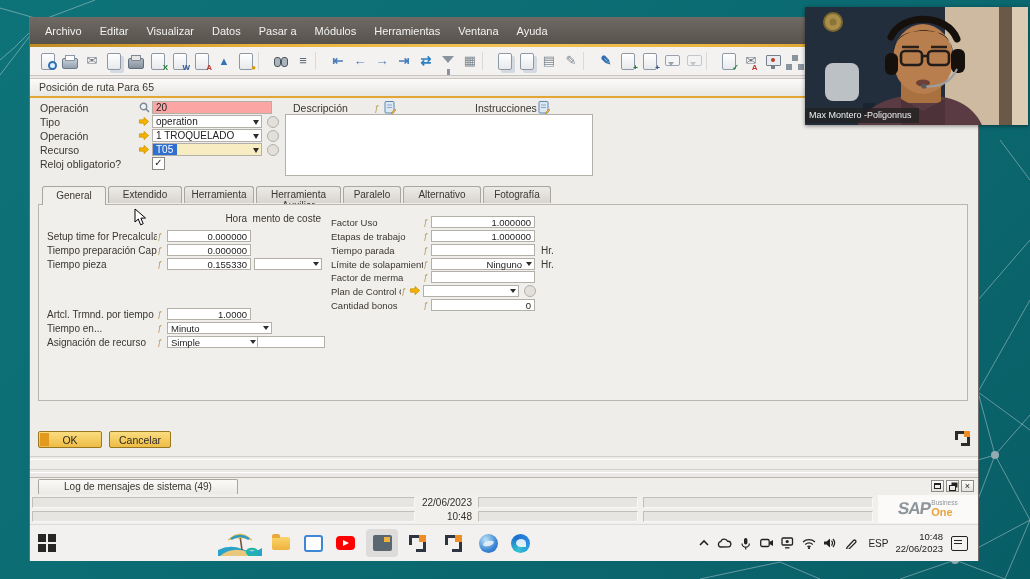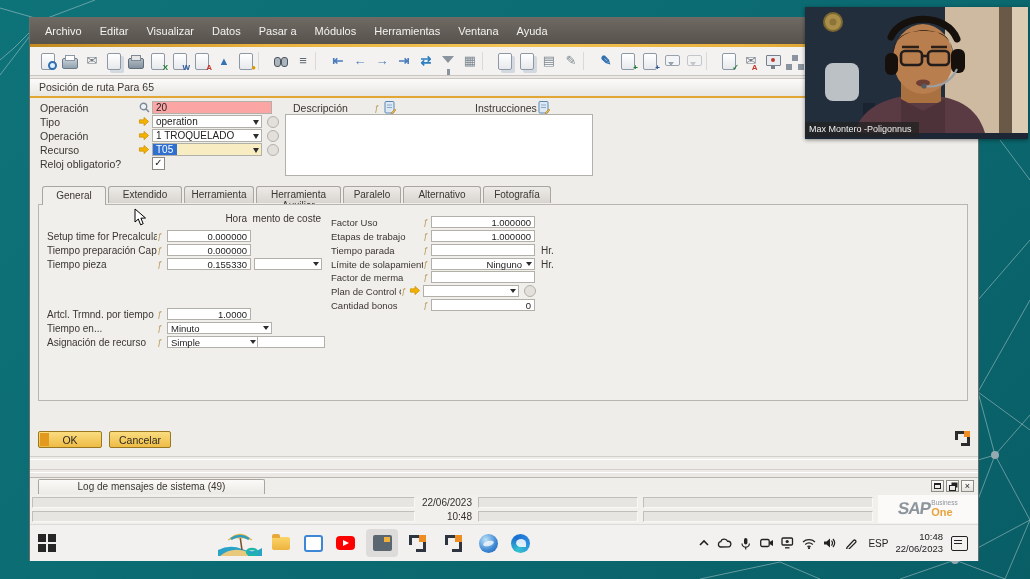--- a/index.html
+++ b/index.html
@@ -93,21 +93,21 @@
        background:linear-gradient(#fadd80,#eebb45);font-size:10.5px;color:#2e2a24;text-align:center;padding-top:2px;}
   .btn.ok::before{content:"";position:absolute;left:1px;top:1px;bottom:1px;width:9px;background:#e2991e;}
   .groove{position:absolute;left:0;width:100%;height:2px;border-top:1px solid #d2cfca;border-bottom:1px solid #ffffff;}
   .expand{position:absolute;left:925px;top:352px;width:15px;height:15px;}
   .expand::before{content:"";position:absolute;left:0;top:0;width:6px;height:6px;border-left:3px solid #2b2b2b;border-top:3px solid #2b2b2b;}
   .expand::after{content:"";position:absolute;right:0;bottom:0;width:6px;height:6px;border-right:3px solid #2b2b2b;border-bottom:3px solid #2b2b2b;}
   .expand .orng{position:absolute;right:0;top:0;width:6px;height:6px;background:#ef8d22;}
 
   
   .logbar{position:absolute;left:0;top:459px;width:100%;height:17px;background:#f0eeeb;border-top:1px solid #b9b6b0;}
-  .logtab{position:absolute;left:8px;top:1px;width:227px;height:15px;background:linear-gradient(#fbfaf8,#eceae6);
+  .logtab{position:absolute;left:8px;top:1px;width:200px;height:15px;background:linear-gradient(#fbfaf8,#eceae6);
           border:1px solid #aaa69f;border-bottom:none;border-radius:2px 2px 0 0;font-size:10px;color:#3a3631;text-align:center;padding-top:1px;box-sizing:border-box;}
   .winbtns{position:absolute;right:4px;top:2px;display:flex;gap:2px;}
   .wbtn{width:13px;height:12px;background:linear-gradient(#fdfdfd,#e4e2de);border:1px solid #8f8c86;box-sizing:border-box;
         font-size:9px;line-height:10px;text-align:center;color:#222;position:relative;}
   .wbtn.maxi::after{content:"";position:absolute;left:2px;top:2px;right:2px;bottom:2px;border:1px solid #222;border-top-width:2px;}
   .wbtn.rest::after{content:"";position:absolute;left:2px;top:4px;width:5px;height:4px;border:1px solid #222;box-shadow:2px -3px 0 -0.5px #222;}
   .statusbar{position:absolute;left:0;top:477px;width:100%;height:29px;background:#f2f0ed;}
   .seg{position:absolute;height:11px;background:#e7e5e1;border:1px solid;border-color:#c2bfba #f9f8f6 #f9f8f6 #c2bfba;box-sizing:border-box;}
   .stxt{position:absolute;font-size:10px;color:#33302c;}
   .saplogo{position:absolute;left:848px;top:0;width:100px;height:28px;background:#fbfaf9;display:flex;align-items:center;justify-content:center;gap:1px;}
@@ -140,21 +140,21 @@
   .edge{width:19px;height:19px;border-radius:50%;background:conic-gradient(from 200deg,#35c2cf,#1b6fd0,#2a8ae0,#35c2cf);position:relative;}
   .edge::after{content:"";position:absolute;left:5px;top:5px;width:10px;height:8px;border-radius:50% 50% 0 50%;background:rgba(255,255,255,.85);}
   .tray{position:absolute;right:0;top:0;height:36px;display:flex;align-items:center;}
   .trayico{width:18px;height:16px;display:flex;align-items:center;justify-content:center;margin:0 1.5px;}
   .lang{font-size:10px;color:#222;margin:0 7px;}
   .clock{text-align:right;font-size:9.5px;color:#222;line-height:1.25;margin-right:8px;}
   .notif{width:15px;height:13px;border:1.5px solid #222;border-radius:2px;position:relative;margin-right:10px;}
   .notif::after{content:"";position:absolute;left:2px;top:3px;width:8px;height:1.5px;background:#222;box-shadow:0 3px 0 #222;}
 
   
-  .webcam{position:absolute;left:805px;top:7px;width:223px;height:132px;background:#1d2634;overflow:hidden;box-shadow:0 1px 4px rgba(0,0,0,.45);}
+  .webcam{position:absolute;left:805px;top:7px;width:223px;height:118px;background:#1d2634;overflow:hidden;box-shadow:0 1px 4px rgba(0,0,0,.45);}
   .wc-caption{position:absolute;left:0;bottom:2px;background:rgba(35,35,35,.78);color:#efefef;font-size:9px;padding:2px 7px 3px 4px;}
 
   .cursor{position:absolute;left:104px;top:190px;width:14px;height:18px;z-index:30;}
 </style>
 </head>
 <body>
 
 <div class="stage">
 
   <svg class="net" width="1030" height="579">

